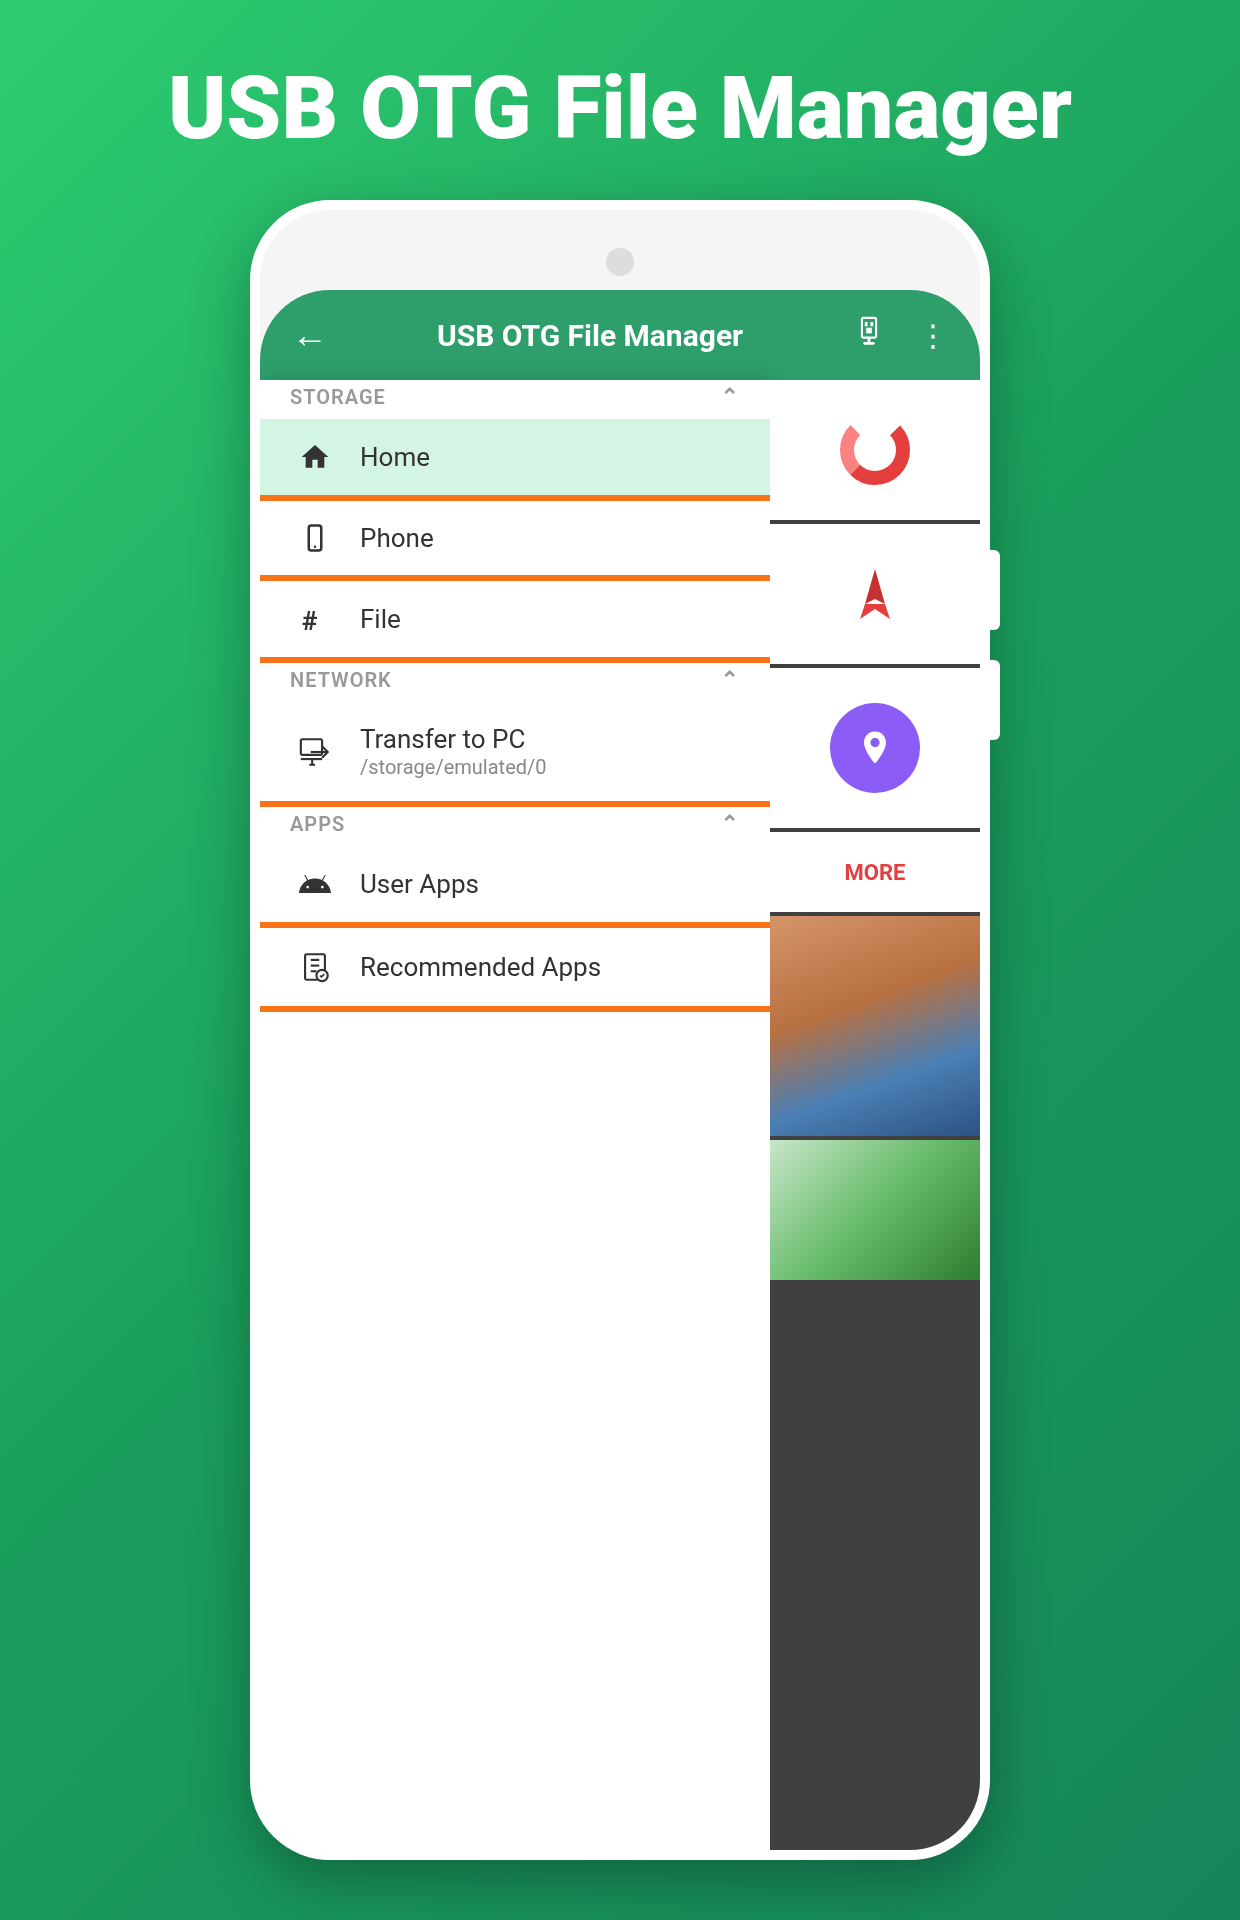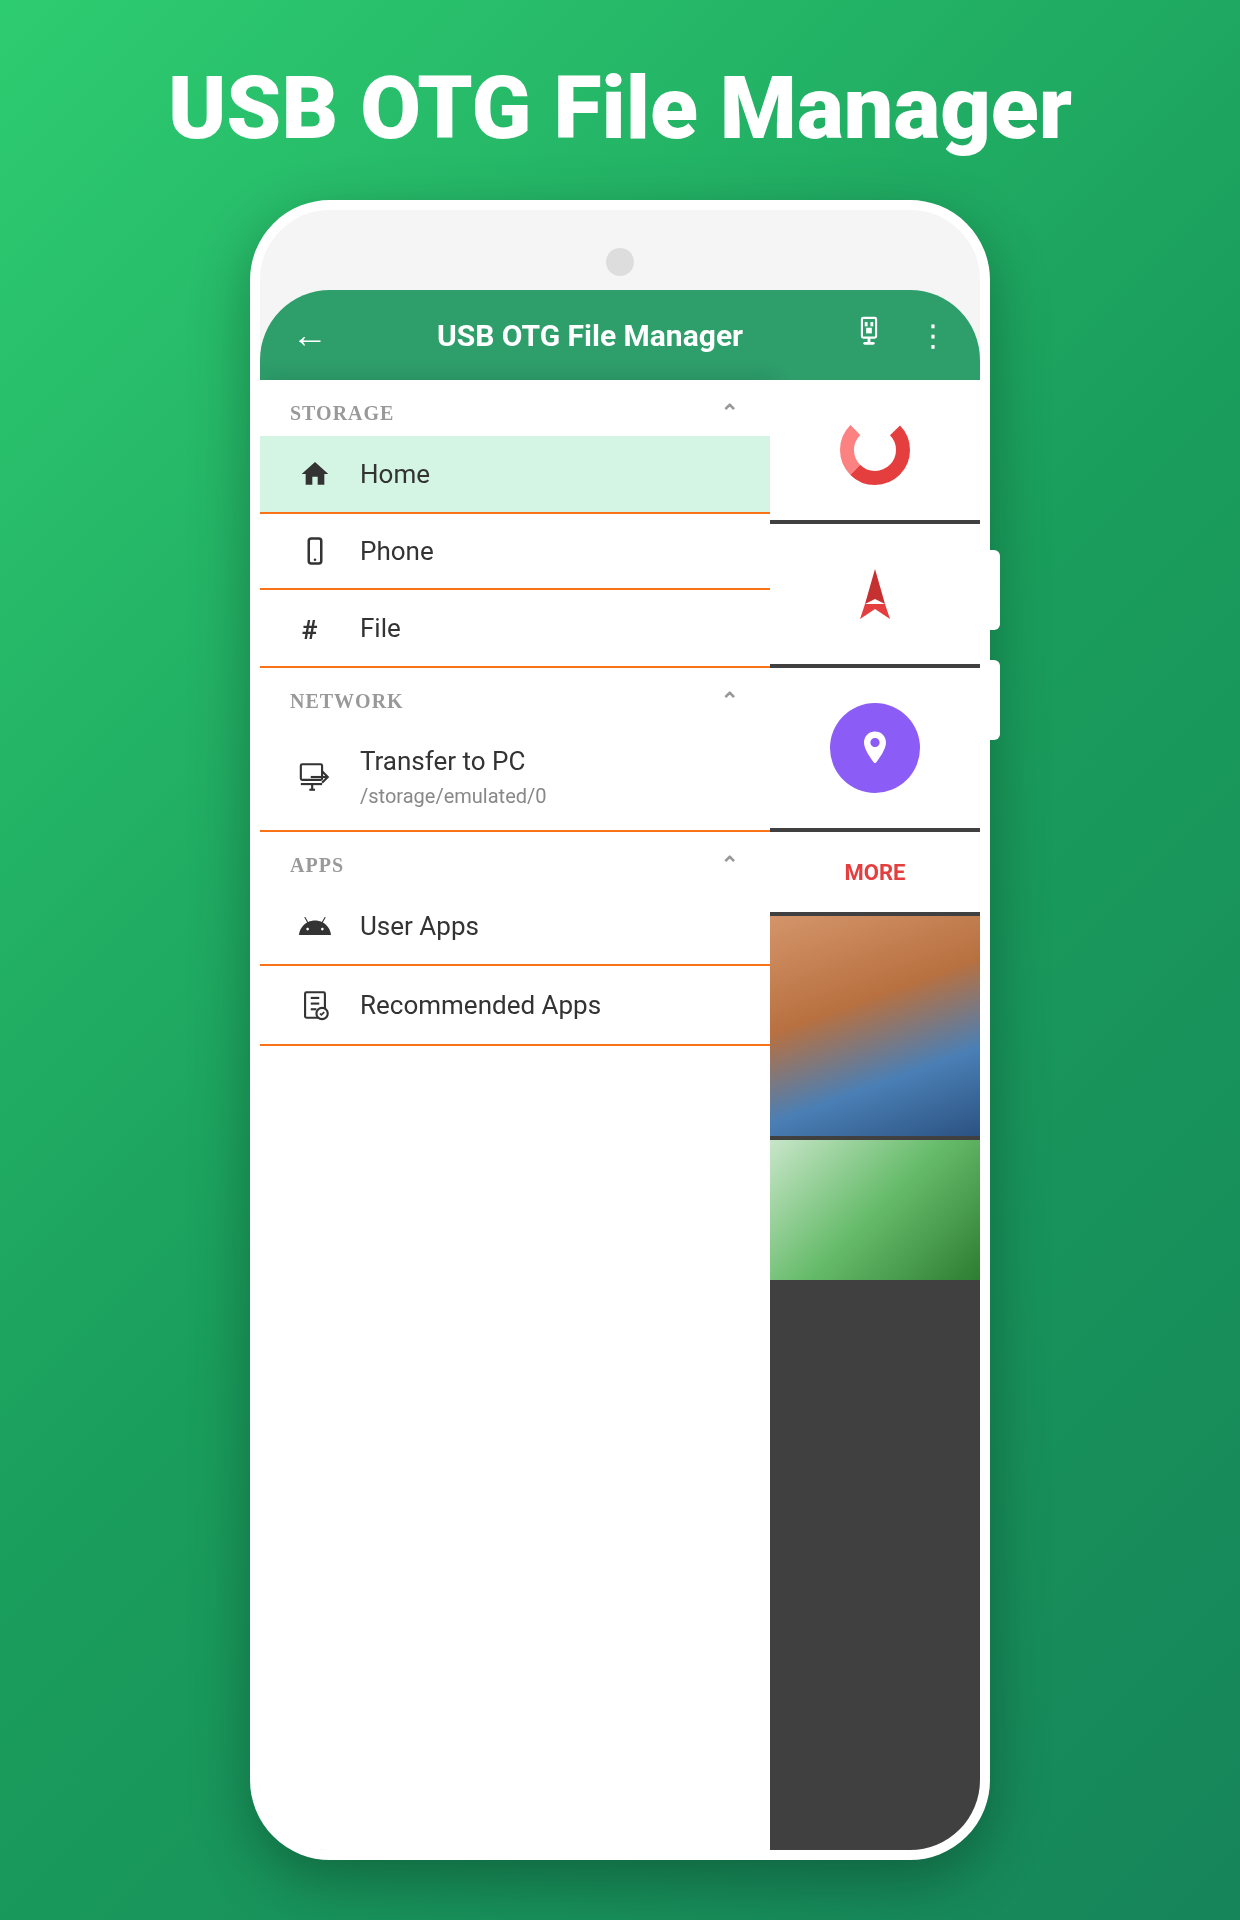--- a/index.html
+++ b/index.html
@@ -115,42 +115,41 @@
       top: 90px;
       left: 0;
       width: 510px;
       bottom: 0;
       background: white;
       overflow-y: auto;
       box-shadow: 4px 0 20px rgba(0,0,0,0.15);
     }
 
     .section-header {
-      padding: 20px 30px 10px;
+      padding: 4px 30px 10px;
       font-size: 20px;
       color: #999;
       font-weight: 600;
       letter-spacing: 1px;
       display: flex;
       align-items: center;
       justify-content: space-between;
-      font-family: Liberation Serif, serif;
     }
 
     .chevron-icon {
       font-size: 22px;
       color: #999;
     }
 
     .drawer-item {
       display: flex;
       align-items: center;
       padding: 22px 30px;
       cursor: pointer;
-      border-bottom: 2px solid #f97316;
+      border-bottom: 6px solid #f97316;
     }
 
     .drawer-item.active {
       background: #d4f5e3;
     }
 
     .drawer-item-icon {
       width: 50px;
       font-size: 28px;
       color: #333;
@@ -166,21 +165,21 @@
 
     .drawer-item-label {
       font-size: 26px;
       color: #333;
       font-weight: 400;
     }
 
     .drawer-item-sublabel {
       font-size: 20px;
       color: #888;
-      margin-top: 8px;
+      margin-top: 1px;
     }
 
     
     .content-peek {
       position: absolute;
       top: 90px;
       left: 510px;
       right: 0;
       bottom: 0;
       background: #404040;

